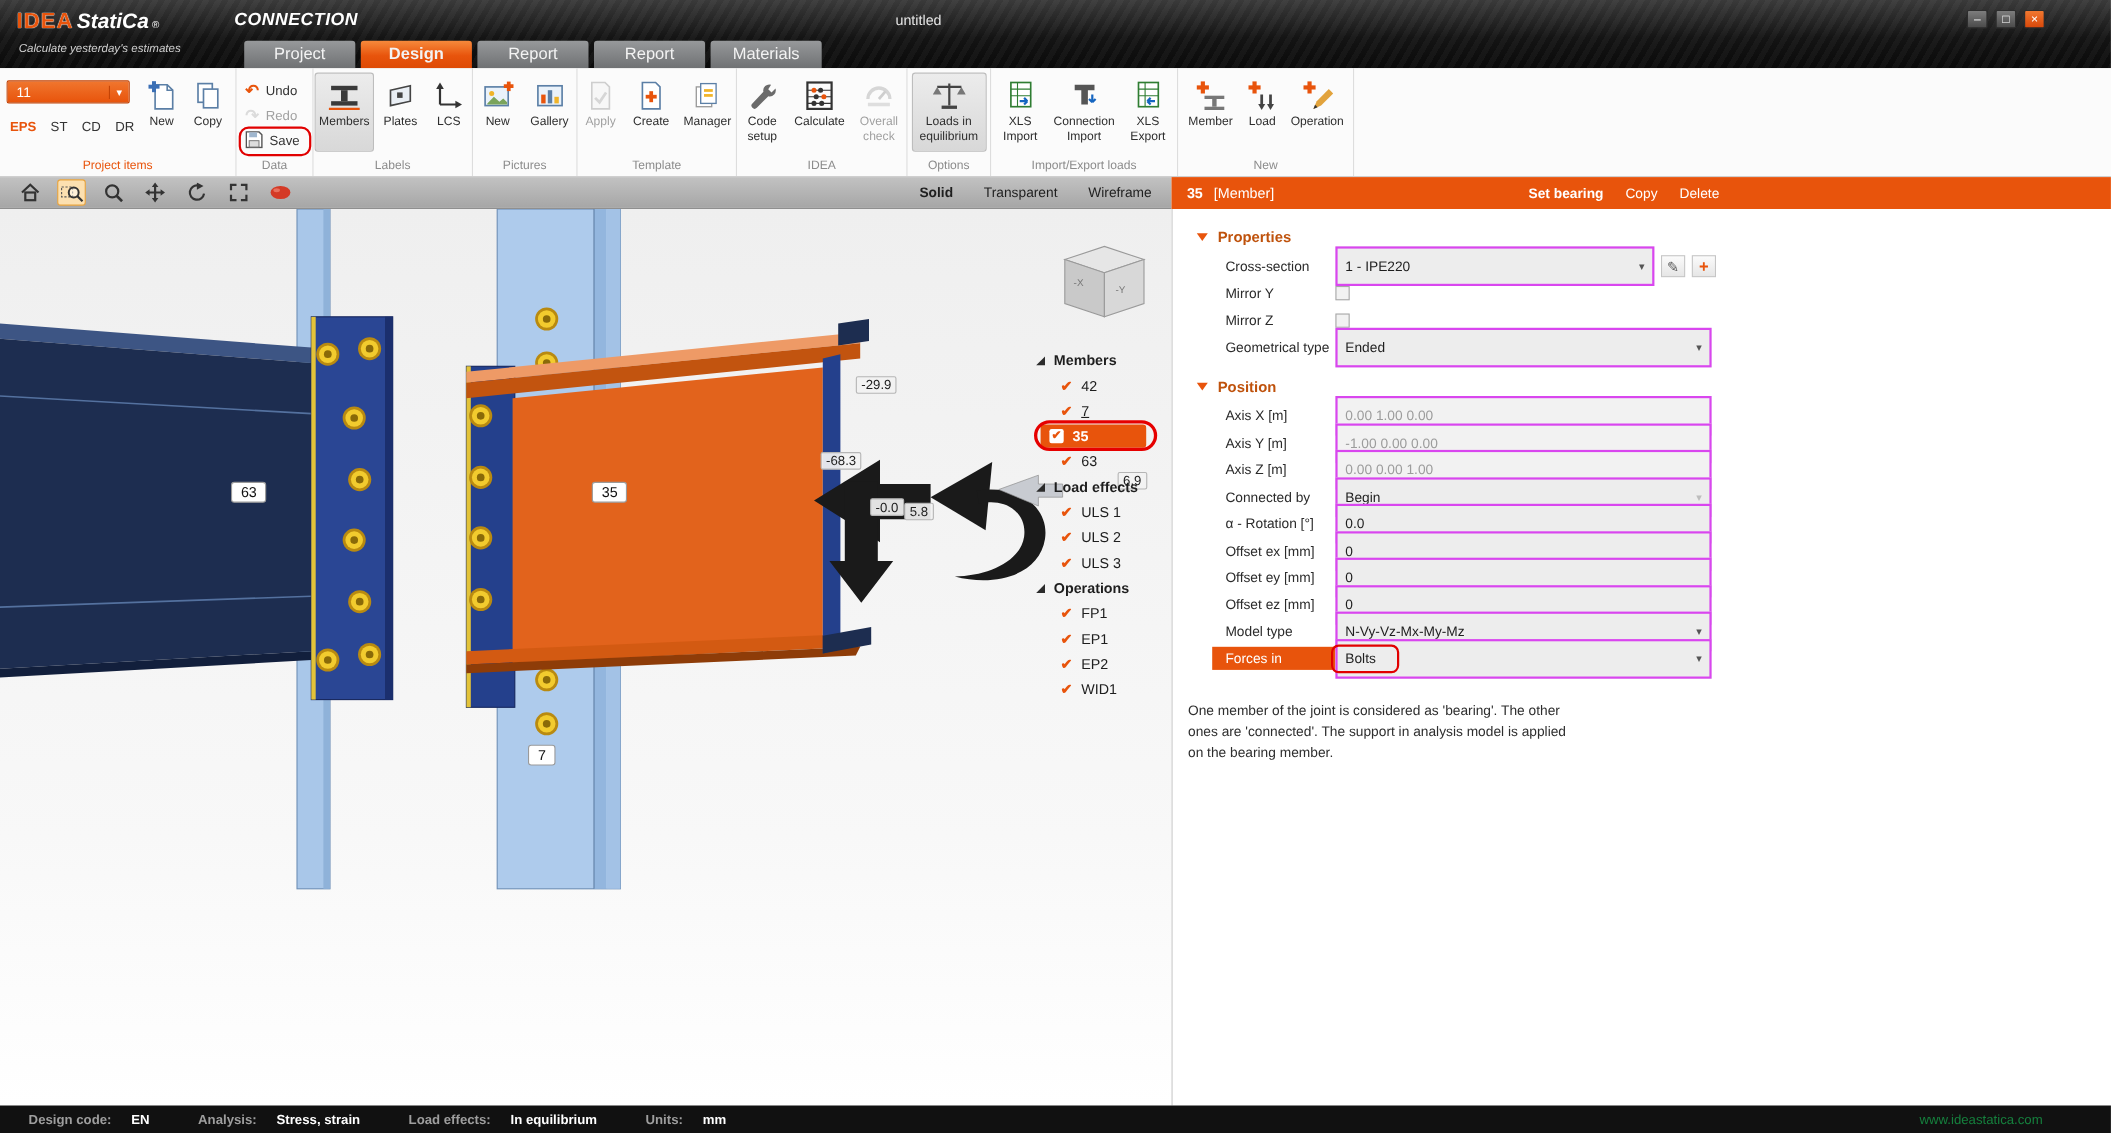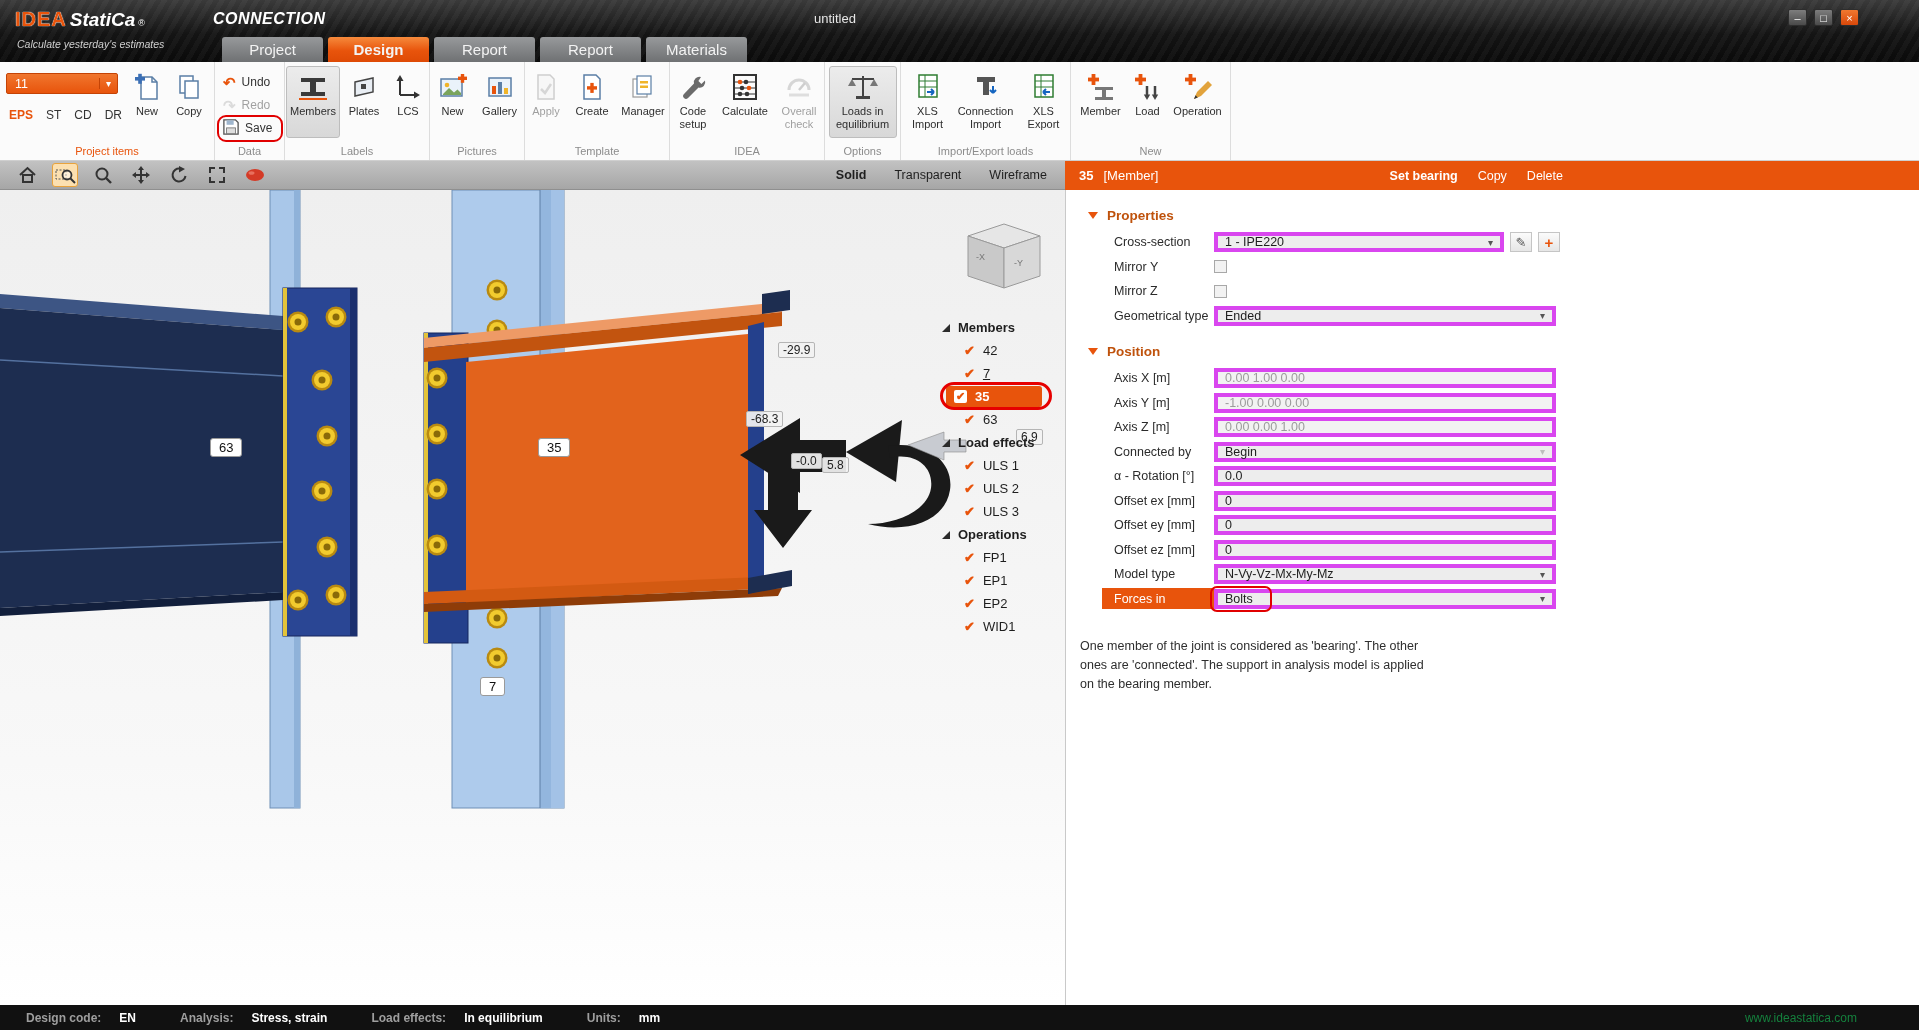--- a/index.html
+++ b/index.html
@@ -84,21 +84,21 @@
 .ring{position:absolute;left:2px;top:-3px;width:112px;height:28px;border:3px solid #E60000;border-radius:14px;pointer-events:none}
 .focused{text-decoration:underline}
 
 
 .rpanel{position:absolute;top:190px;left:1065px;width:854px;height:815px;background:#fff;border-left:1px solid #C9C9C9;padding-top:12px}
 .psec{display:flex;align-items:center;gap:9px;margin:2px 0 4px 22px;color:#BF520C;font-weight:bold;font-size:13.5px;height:22px}
 .psec.mt{margin-top:12px}
 .ptri{width:0;height:0;border-left:5px solid transparent;border-right:5px solid transparent;border-top:7px solid #E8540C}
 .prow{display:flex;align-items:center;height:24.5px;padding-left:48px;position:relative;font-size:12.5px}
 .plabel{width:100px;color:#2b2b2b;flex:0 0 auto}
-.pfield{height:20px;border:4px solid #d946ef;background:#EDEDED;display:flex;align-items:center;padding:0 7px;color:#1e1e1e;font-size:12.5px}
+.pfield{height:20px;border:2px solid #d946ef;background:#EDEDED;display:flex;align-items:center;padding:16px 7px;color:#1e1e1e;font-size:12.5px}
 .w290{width:290px}.w342{width:342px}
 .dda2{margin-left:auto;color:#555;font-size:10px;padding-left:6px}
 .dda2.faded{color:#BDBDBD}
 .pfield.dis{color:#9C9C9C;background:#F2F2F2}
 .sqbtn{width:22px;height:20px;margin-left:6px;border:1px solid #C5C5C5;background:linear-gradient(#FBFBFB,#E6E6E6);
   display:flex;align-items:center;justify-content:center;font-size:13px;color:#555}
 .plusg{color:#E8540C;font-weight:bold;font-size:15px}
 .cbx{width:13px;height:13px;border:1px solid #A8A8A8;background:#F2F2F2}
 .forcespill{background:#E8540C;color:#fff;height:21px;display:flex;align-items:center;padding-left:12px;margin-left:-12px;width:112px}
 .red-box{position:absolute;left:144px;top:-1px;width:62px;height:26px;border:2.5px solid #E10000;border-radius:7px;pointer-events:none}

